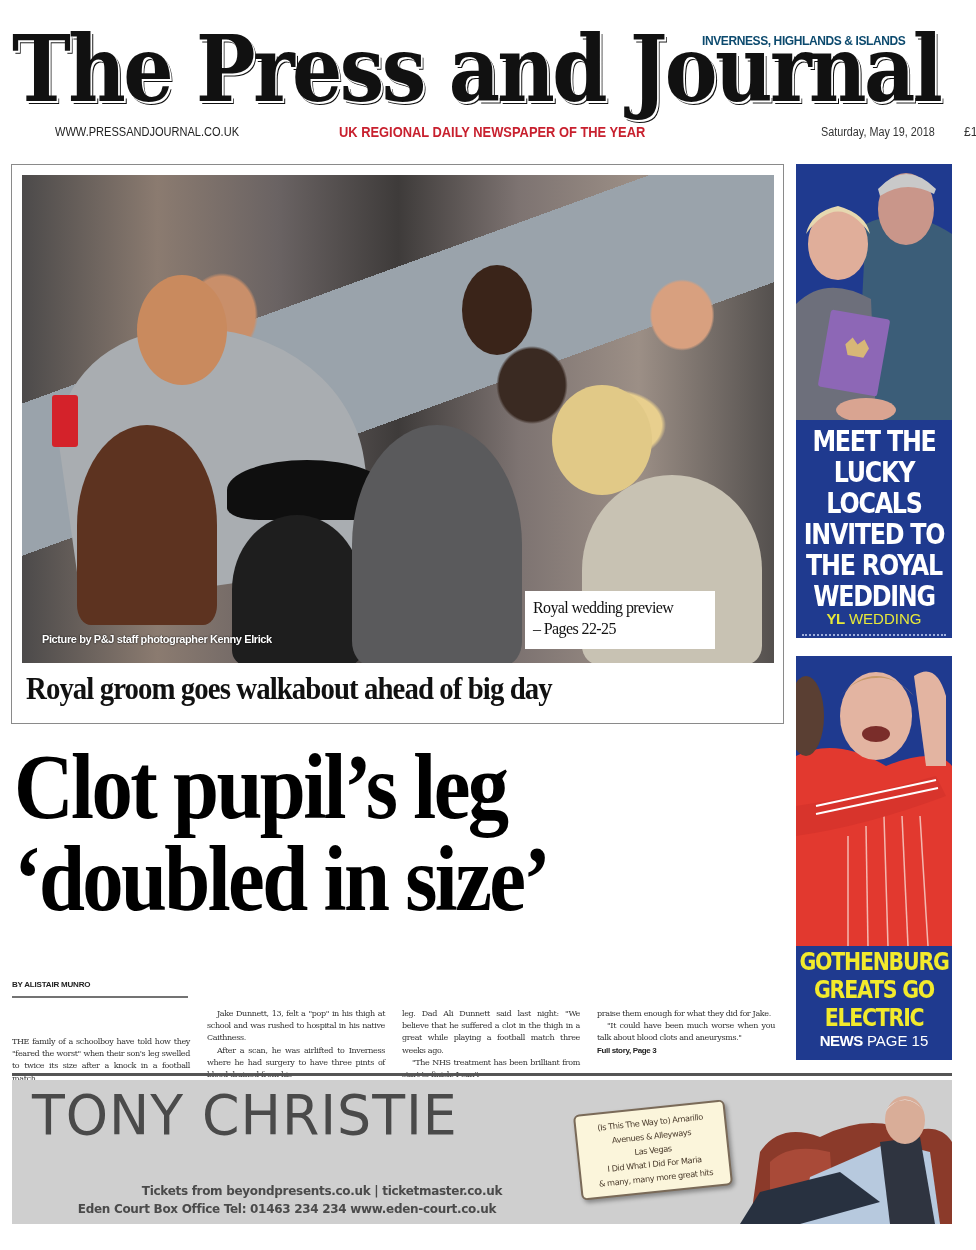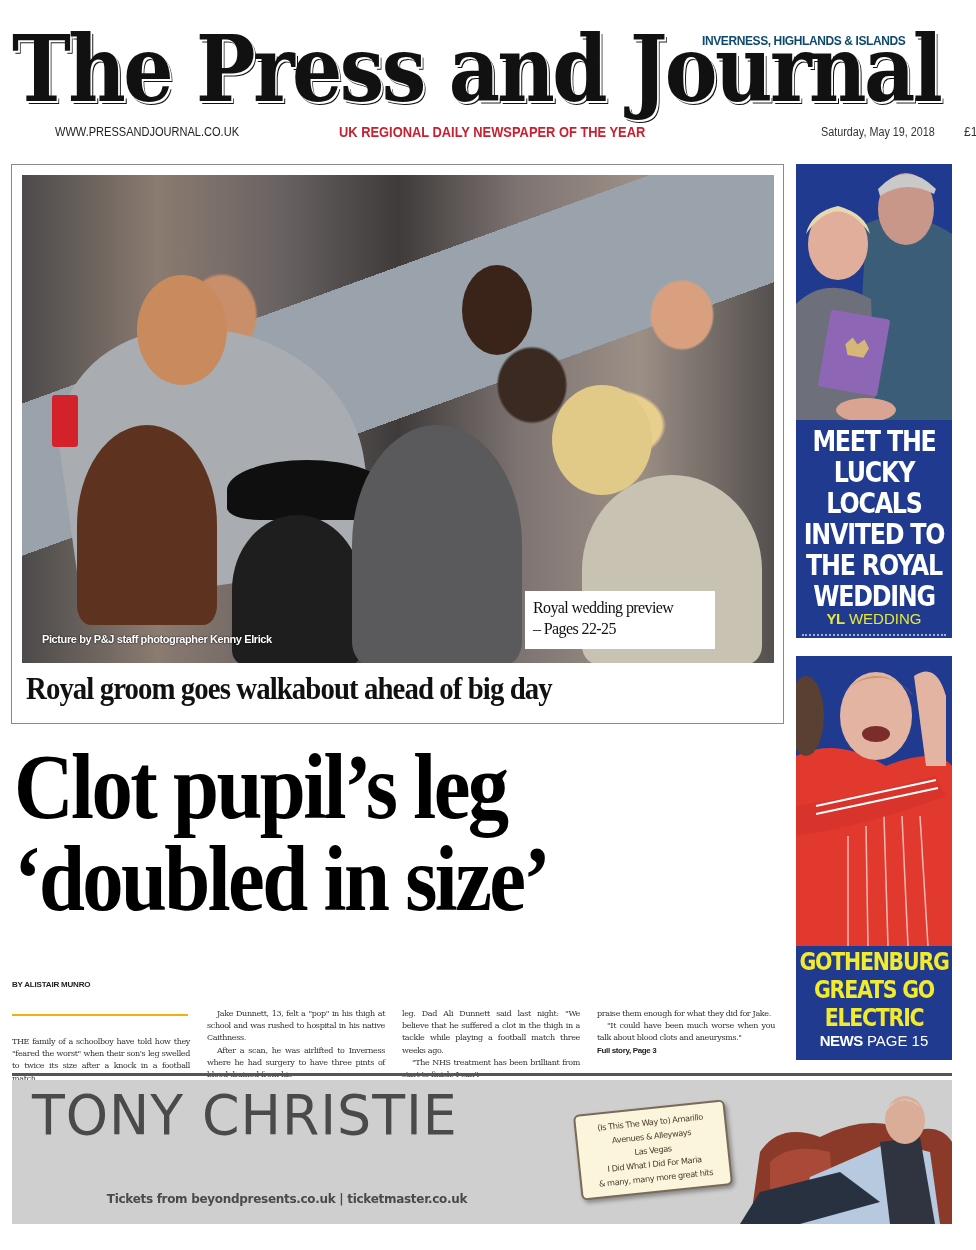--- a/index.html
+++ b/index.html
@@ -79,21 +79,21 @@
   .main-headline {
     position: absolute; left: 14px; top: 740px; width: 770px;
     font-family: "Liberation Serif", serif; font-weight: bold; font-size: 94px; line-height: 92px;
     letter-spacing: -3px; color: #000; transform: scaleX(0.88); transform-origin: left top; white-space: nowrap;
   }
 
   
   .byline {
     position: absolute; left: 12px; top: 980px; width: 176px;
     font-family: "Liberation Sans", sans-serif; font-weight: bold; font-size: 8px; color: #222;
-    padding-bottom: 25px; border-bottom: 2px solid #eab308; letter-spacing: -0.2px;
+    padding-bottom: 7px; border-bottom: 2px solid #737373; letter-spacing: -0.2px;
   }
   .story-col {
     position: absolute; top: 1008px; width: 178px;
     font-family: "DejaVu Serif", serif; font-size: 8px; line-height: 12.2px; color: #333;
     text-align: justify; letter-spacing: -0.35px; margin-top: 28px;
   }
   .story-col p + p { text-indent: 10px; }
   .story-col p.indent { text-indent: 10px; }
   .col1 { left: 12px; }
   .col2 { left: 207px; top: 980px; }
@@ -104,21 +104,21 @@
   
   .ad-rule { position: absolute; left: 12px; top: 1073px; width: 940px; height: 3px; background: #555; }
   .ad { position: absolute; left: 12px; top: 1080px; width: 940px; height: 144px; background: #cfcfcf; overflow: hidden; }
   .ad-title {
     position: absolute; left: 20px; top: 2px;
     font-family: "DejaVu Sans", sans-serif; font-size: 56px; color: #4a4a4a; letter-spacing: 1px;
     transform: scaleX(0.96); transform-origin: left;
   }
   .ad-date { position: absolute; left: 0; top: 74px; width: 550px; text-align: center; font-family: "DejaVu Sans", sans-serif; font-size: 17px; color: #4a4a4a; font-weight: bold; }
   .ad-tickets, .ad-boxoffice { position: absolute; left: 0; width: 550px; text-align: center; font-family: "DejaVu Sans", sans-serif; font-size: 12px; color: #4a4a4a; font-weight: bold; letter-spacing: -0.3px; }
-  .ad-tickets { top: 112px; }
+  .ad-tickets { top: 104px; margin-left: 35px; }
   .ad-boxoffice { top: 122px; }
   .ad-hits {
     position: absolute; left: 577px; top: 1107px; width: 152px; height: 86px; background: #fbf5db;
     border: 2px solid #7a6a58; border-radius: 6px; transform: rotate(-6deg);
     box-shadow: 2px 3px 4px rgba(0,0,0,0.35);
     padding-top: 6px; text-align: center; font-family: "DejaVu Sans", sans-serif; font-size: 8.2px; line-height: 14px; color: #4a3b2c; letter-spacing: -0.4px;
   }
   .ad-photo { position: absolute; left: 740px; top: 1082px; width: 212px; height: 142px; }
 </style>
 </head>
@@ -223,33 +223,34 @@
 
 <div class="byline">BY ALISTAIR MUNRO</div>
 <div class="story-col col1">
   <p>THE family of a schoolboy have told how they "feared the worst" when their son's leg swelled to twice its size after a knock in a football match.</p>
 </div>
 <div class="story-col col2">
   <p class="indent">Jake Dunnett, 13, felt a "pop" in his thigh at school and was rushed to hospital in his native Caithness.</p>
   <p>After a scan, he was airlifted to Inverness where he had surgery to have three pints of blood drained from his</p>
 </div>
 <div class="story-col col3">
-  <p>leg. Dad Ali Dunnett said last night: "We believe that he suffered a clot in the thigh in a tackle while playing a football match three weeks ago.</p>
+  <p>leg. Dad Ali Dunnett said last night: "We believe that he suffered a clot in the thigh in a great while playing a football match three weeks ago.</p>
   <p>"The NHS treatment has been brilliant from start to finish. I can't</p>
 </div>
 <div class="story-col col4">
   <p>praise them enough for what they did for Jake.</p>
   <p>"It could have been much worse when you talk about blood clots and aneurysms."</p>
   <p class="full-story">Full story, Page 3</p>
 </div>
 
 <div class="ad-rule"></div>
 <section class="ad">
   <div class="ad-title">TONY CHRISTIE</div>
   <div class="ad-tickets">Tickets from beyondpresents.co.uk | ticketmaster.co.uk</div>
+  <div class="ad-boxoffice">Eden Court Box Office Tel: 01463 234 234  www.eden-court.co.uk</div>
 </section>
 <svg class="ad-photo" viewBox="0 0 212 142" width="212" height="142">
   <rect width="212" height="142" fill="#cfcfcf"></rect>
   <path d="M20 70 Q 40 40 80 55 Q 130 30 170 50 Q 200 40 212 60 L212 142 L10 142 Z" fill="#8b3a2a"></path>
   <path d="M30 80 Q 50 60 90 70 L 95 142 L 30 142 Z" fill="#a94a38"></path>
   <path d="M70 95 L 150 60 L 190 70 L 200 142 L 60 142 Z" fill="#b7c9de"></path>
   <path d="M140 60 L 180 55 L 195 142 L 150 142 Z" fill="#2f3440"></path>
   <path d="M20 110 L 100 90 L 140 120 L 60 142 L 0 142 Z" fill="#283140"></path>
   <ellipse cx="165" cy="38" rx="20" ry="24" fill="#d9ad98"></ellipse>
   <path d="M145 30 Q 165 5 185 30 Q 175 18 165 18 Q 152 18 145 30 Z" fill="#ececec"></path>

